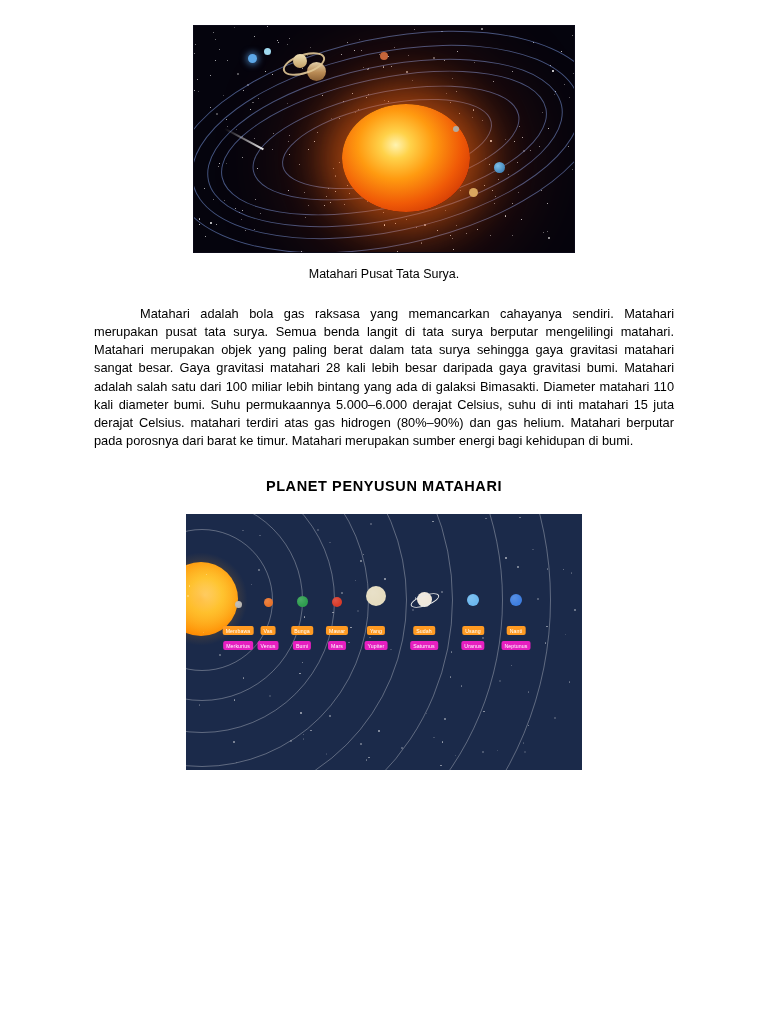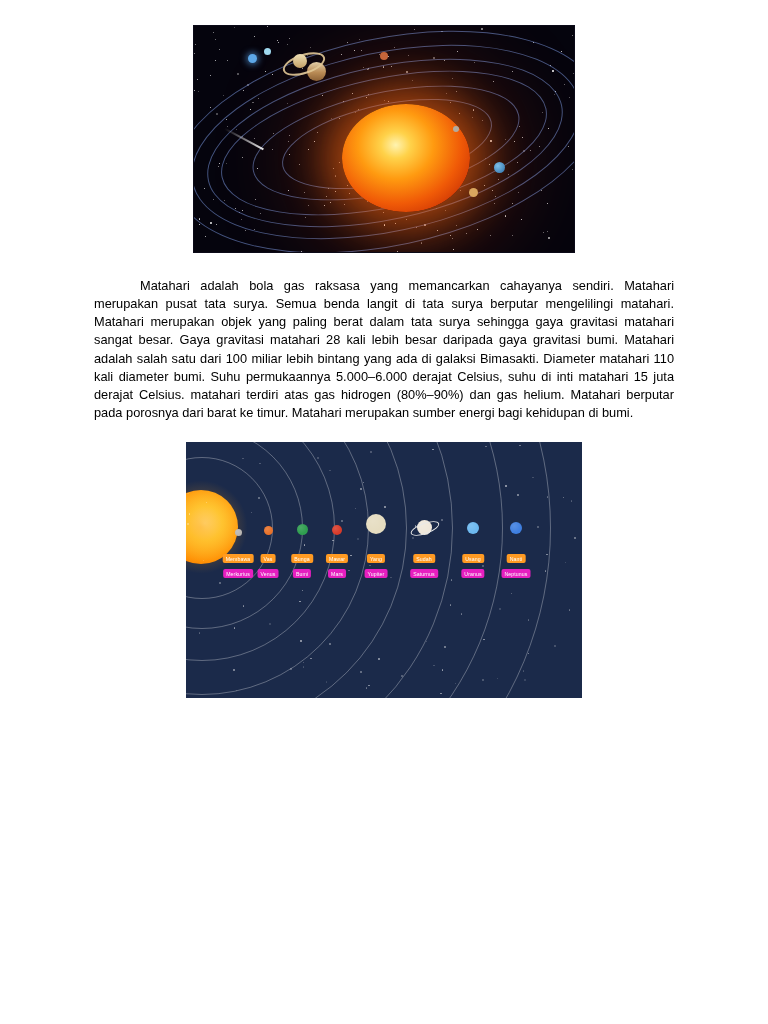--- a/index.html
+++ b/index.html
@@ -404,25 +404,27 @@
       <div class="ring1" style="left:88px; top:28px; width:40px; height:16px;"></div>
       <div class="pl1" style="left:99px; top:28px; width:14px; height:14px; background:linear-gradient(180deg,#efe0b6,#c3a066);"></div>
       <div class="pl1" style="left:186px; top:26px; width:8px; height:8px; background:#c4653a;"></div>
       <div class="pl1" style="left:300px; top:136px; width:11px; height:11px; background:radial-gradient(circle at 35% 35%,#7fc0e8,#2b6fa8);"></div>
       <div class="pl1" style="left:275px; top:162px; width:9px; height:9px; background:#d9a65e;"></div>
       <div class="pl1" style="left:259px; top:100px; width:6px; height:6px; background:#b3aba0;"></div>
       <div class="comet" style="left:28px; top:112px;"></div>
     </div>
   </div>
 
+  <div class="caption1">Matahari Pusat Tata Surya.</div>
 
   <div class="body-text">
     <p class="indent">Matahari adalah bola gas raksasa yang memancarkan cahayanya sendiri. Matahari merupakan pusat tata surya. Semua benda langit di tata surya berputar mengelilingi matahari. Matahari merupakan objek yang paling berat dalam tata surya sehingga gaya gravitasi matahari sangat besar. Gaya gravitasi matahari 28 kali lebih besar daripada gaya gravitasi bumi. Matahari adalah salah satu dari 100 miliar lebih bintang yang ada di galaksi Bimasakti. Diameter matahari 110 kali diameter bumi. Suhu permukaannya 5.000–6.000 derajat Celsius, suhu di inti matahari 15 juta derajat Celsius. matahari terdiri atas gas hidrogen (80%–90%) dan gas helium. Matahari berputar pada porosnya dari barat ke timur. Matahari merupakan sumber energi bagi kehidupan di bumi.</p>
   </div>
 
+  <div class="title-sec">PLANET PENYUSUN MATAHARI</div>
 
   <div class="fig2-wrap">
     <div class="fig2" id="fig2">
       <div class="f2-sun"></div>
     <div class="f2-dot" style="left: 368.201px; top: 203.1px; opacity: 0.31;"></div>
         <div class="f2-dot" style="left: 174.375px; top: 228.766px; opacity: 0.51;"></div>
         <div class="f2-dot" style="left: 104.34px; top: 225.687px; opacity: 0.39;"></div>
         <div class="f2-dot" style="left: 255.154px; top: 76.9583px; opacity: 0.43;"></div>
         <div class="f2-dot" style="left: 49.736px; top: 247.509px; opacity: 0.24;"></div>
         <div class="f2-dot" style="left: 1.28664px; top: 50.3317px; opacity: 0.21;"></div>

